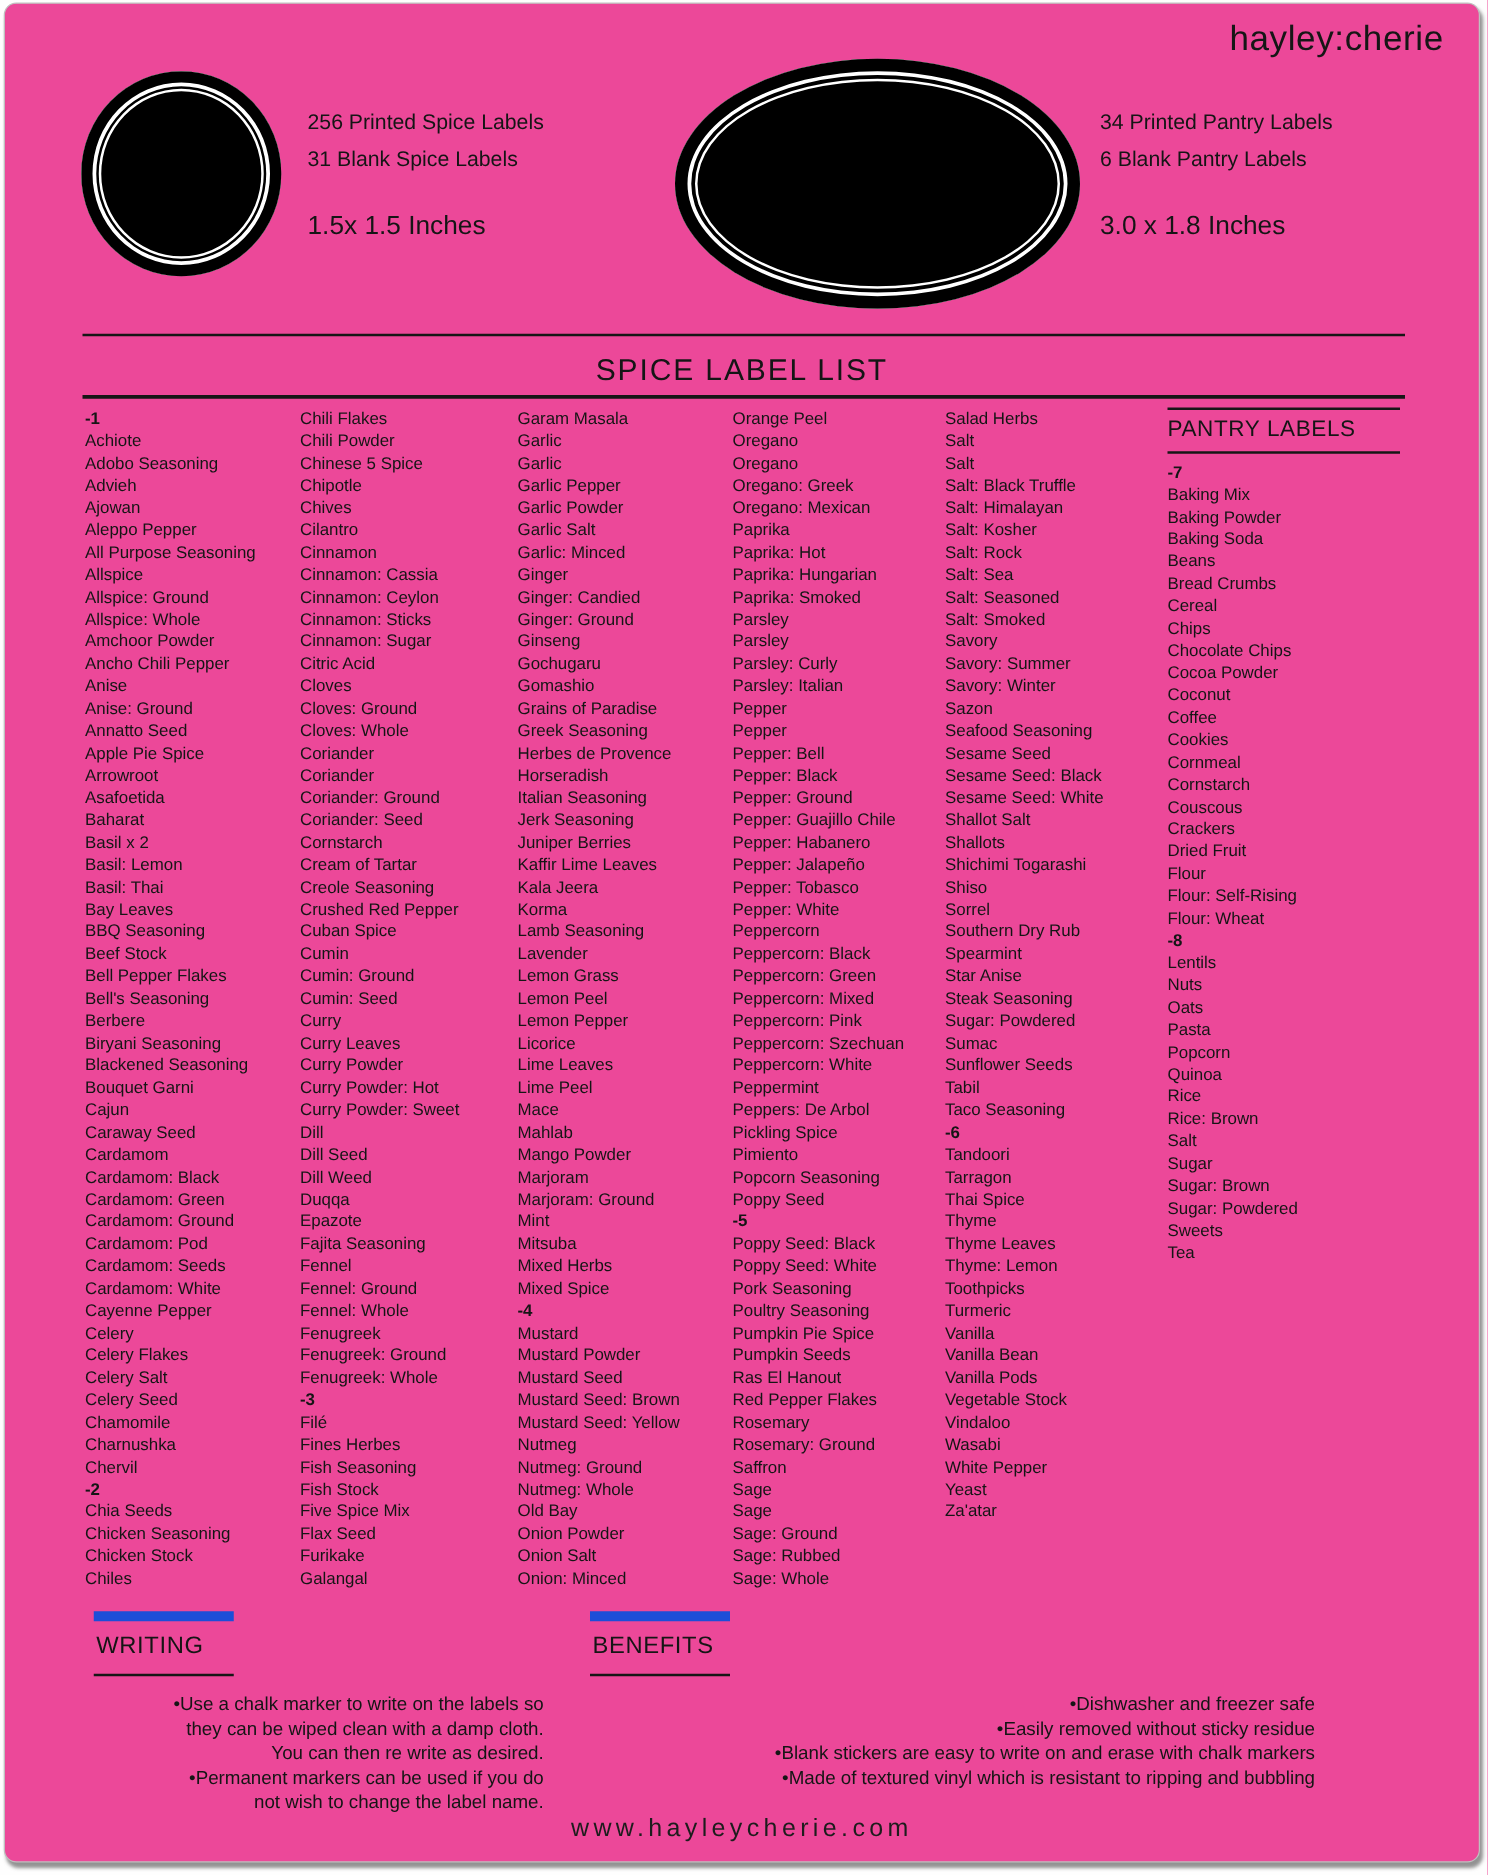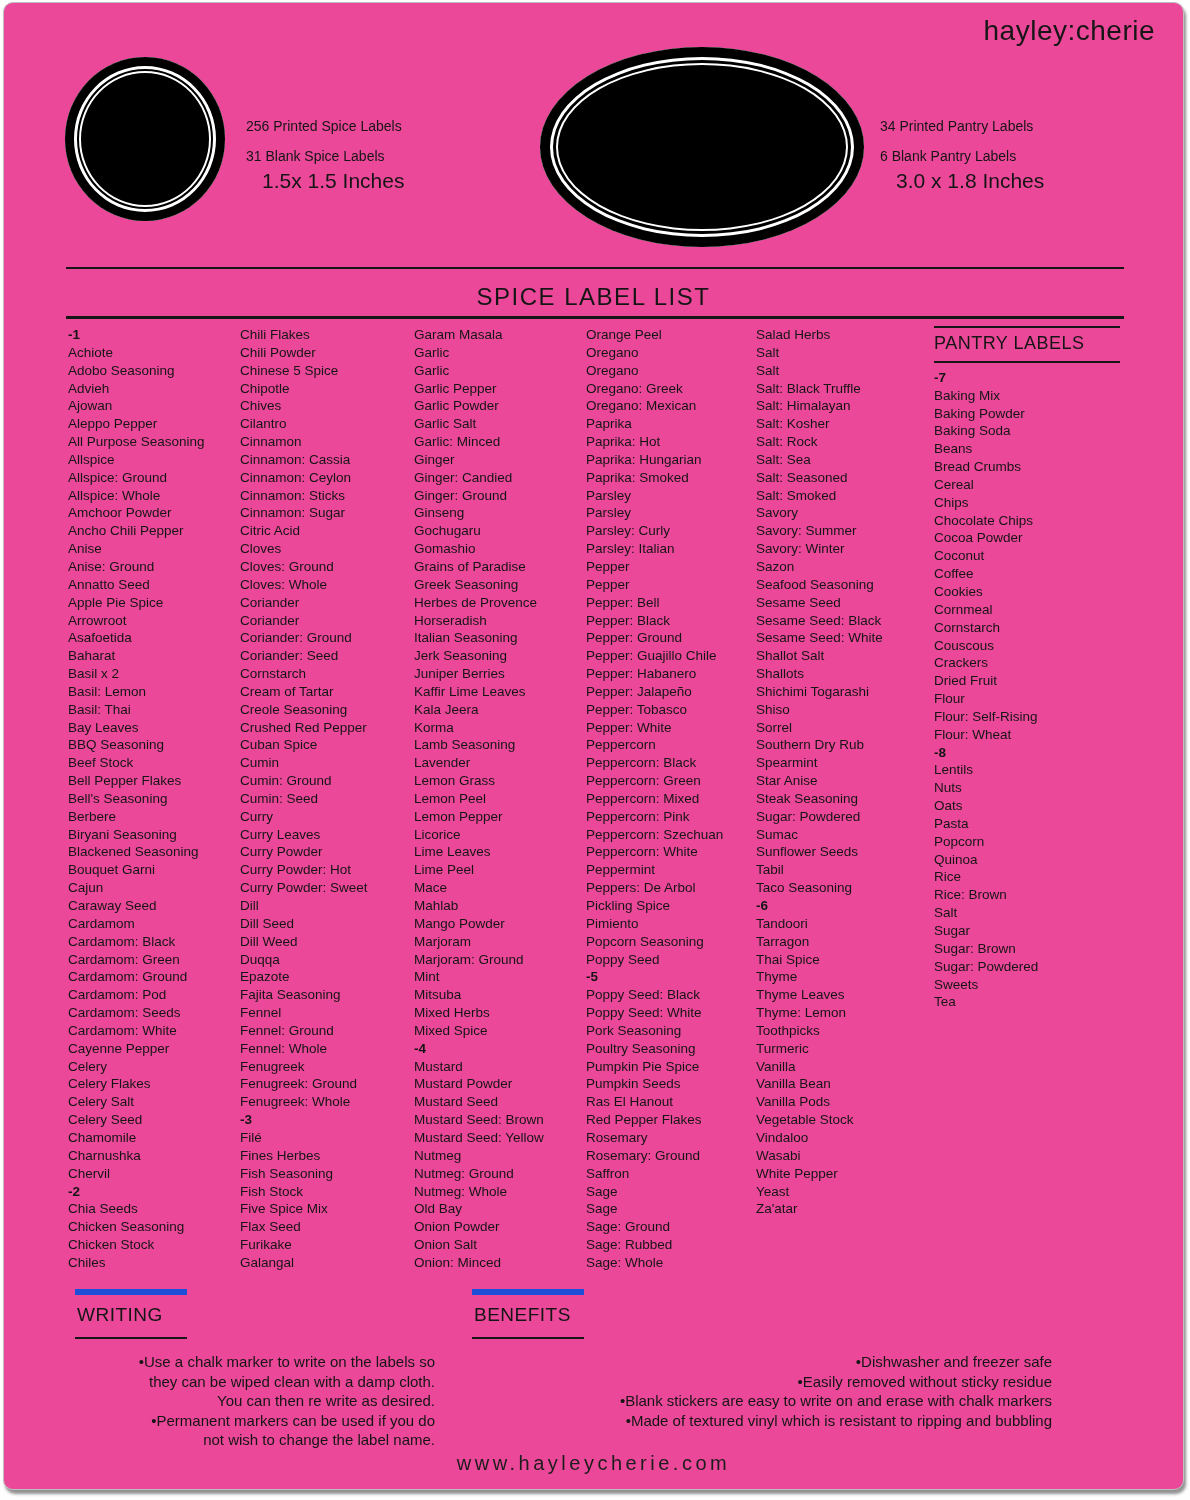--- a/index.html
+++ b/index.html
@@ -29,24 +29,24 @@
     width: 160px; height: 164px; background: #000; border-radius: 50%;
     box-shadow: inset 0 0 0 9px #000, inset 0 0 0 12px #fff,
                 inset 0 0 0 14px #000, inset 0 0 0 16px #fff;
   }
   .label-oval {
     position: absolute; left: 536px; top: 44px;
     width: 324px; height: 200px; background: #000; border-radius: 50%;
     box-shadow: inset 0 0 0 10px #000, inset 0 0 0 13px #fff,
                 inset 0 0 0 16px #000, inset 0 0 0 18px #fff;
   }
-  .caption { position: absolute; font-size: 14px; line-height: 30px; margin-top: 28px; }
+  .caption { position: absolute; font-size: 17px; line-height: 30px; }
   .caption.spice  { left: 242px; top: 80px; }
   .caption.pantry { left: 876px; top: 80px; }
-  .size-note { position: absolute; font-size: 21px; margin-left: 16px; }
+  .size-note { position: absolute; font-size: 21px; }
   .size-note.spice  { left: 242px; top: 166px; }
   .size-note.pantry { left: 876px; top: 166px; }
   
   .rule-1 { position: absolute; left: 62px; top: 264px; width: 1058px; height: 2px; background: #161616; }
   .list-title {
     position: absolute; left: 0; top: 280px; width: 100%;
     text-align: center; font-size: 24px; letter-spacing: 1.5px;
   }
   .rule-2 { position: absolute; left: 62px; top: 313px; width: 1058px; height: 3px; background: #161616; }
   
@@ -64,21 +64,21 @@
     border-top: 2px solid #161616; border-bottom: 2px solid #161616;
     padding: 7px 0 8px 0; margin-bottom: 6px;
     font-size: 18px; letter-spacing: .5px;
   }
   
   .section { position: absolute; }
   .section.writing  { left: 71px;  top: 1286px; width: 360px; }
   .section.benefits { left: 468px; top: 1286px; width: 580px; }
   .section-header {
     display: inline-block; min-width: 112px;
-    border-top: 6px solid #1d4ed8; border-bottom: 2px solid #161616;
+    border-top: 8px solid #1d4ed8; border-bottom: 2px solid #161616;
     padding: 9px 2px 11px 2px;
     font-size: 19px; letter-spacing: .5px;
   }
   .notes { list-style: none; margin: 13px 0 0 0; padding: 0; font-size: 15px; line-height: 19.5px; }
   .notes li { white-space: pre-line; padding-left: 14px; text-indent: -14px; margin: 0; text-align: right; }
   .notes li::before { content: "\2022 "; }
   
   .footer-url {
     position: absolute; left: 0; top: 1449px; width: 100%;
     text-align: center; font-size: 20px; letter-spacing: 3.5px; color: #1d1d1d;

